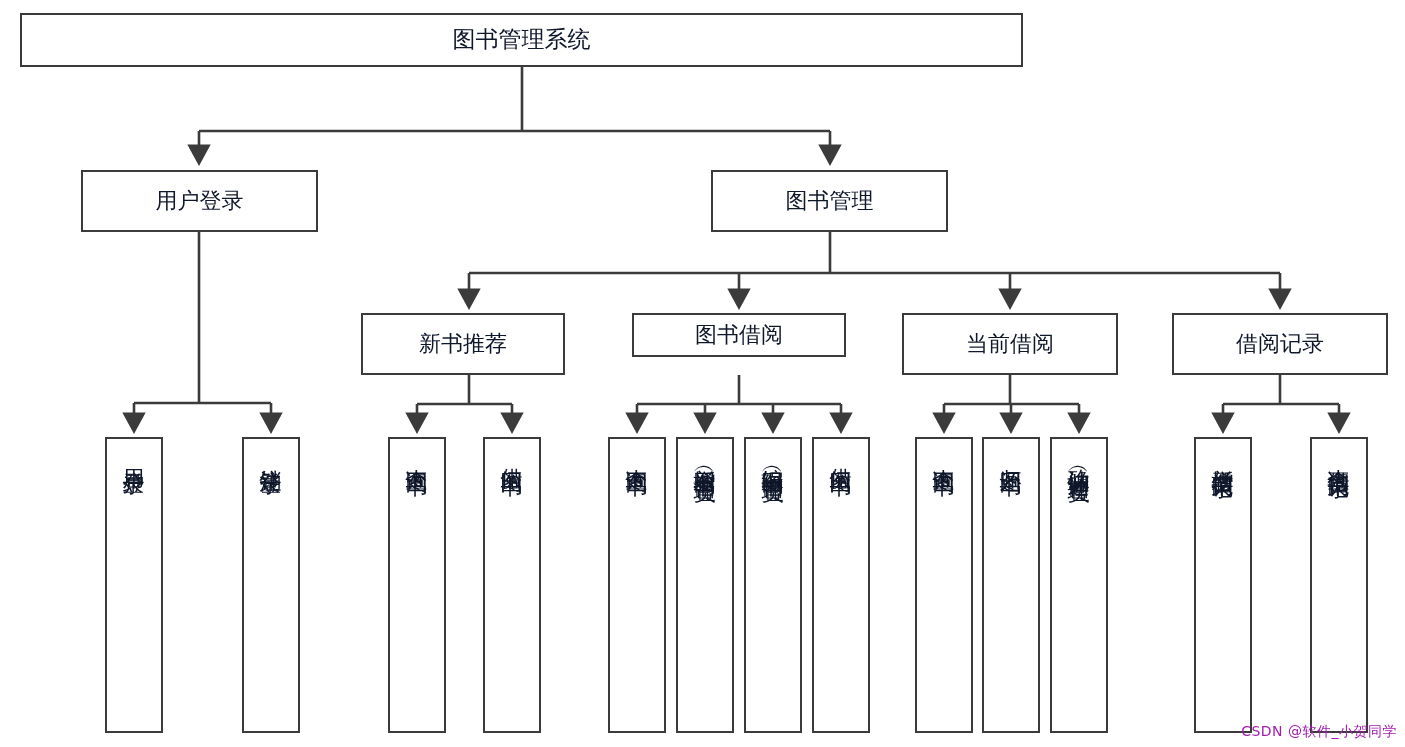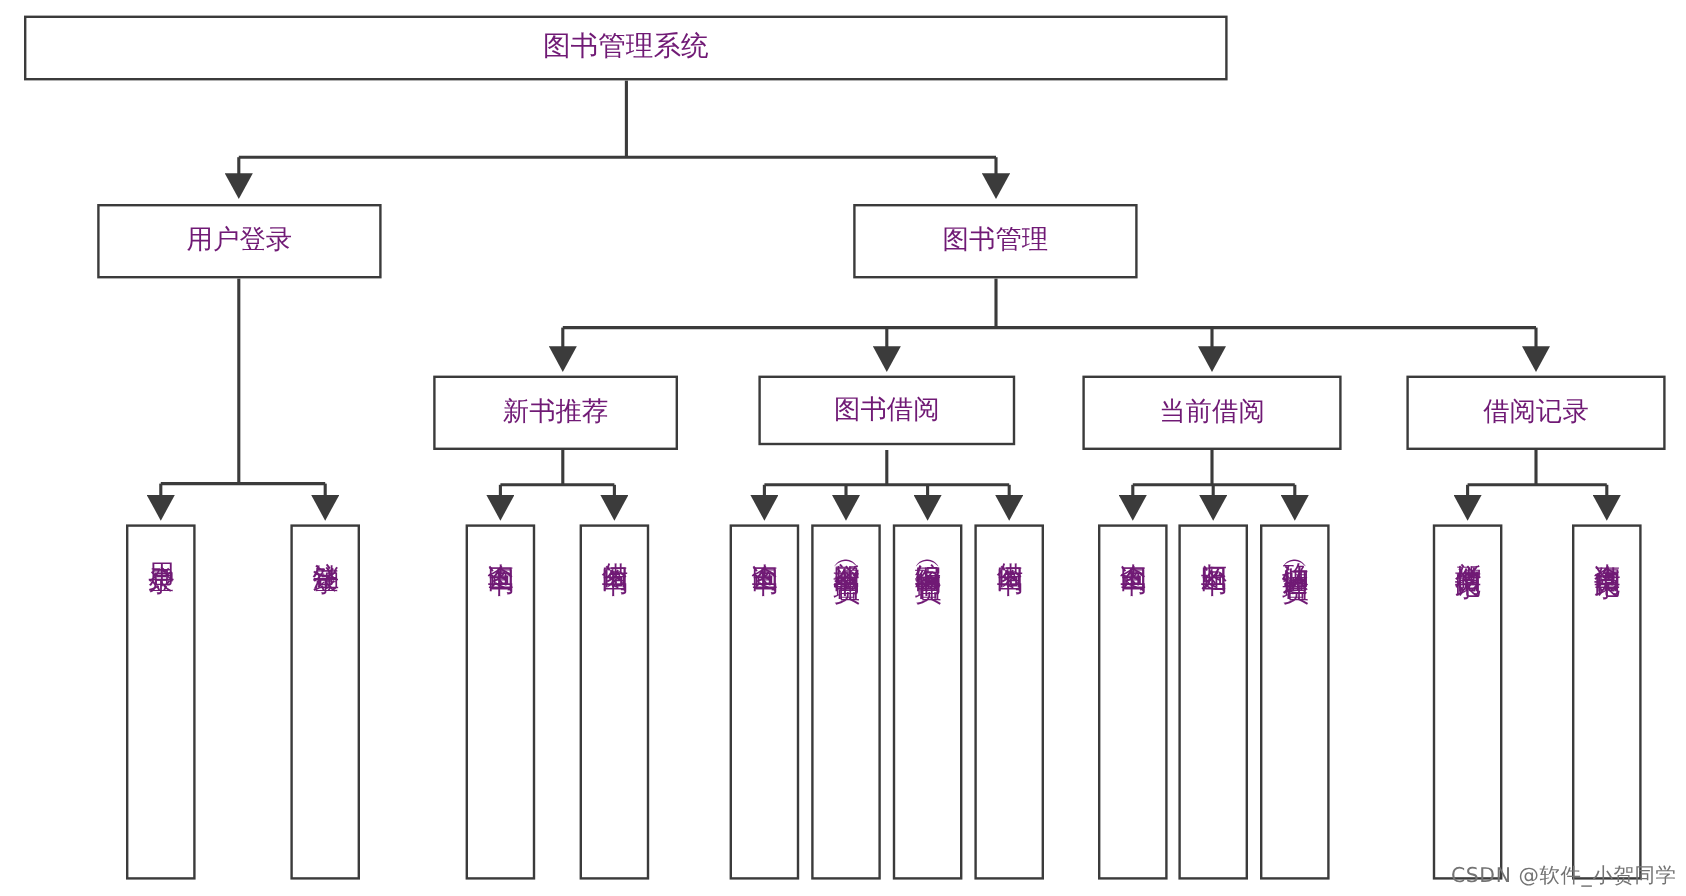--- a/index.html
+++ b/index.html
@@ -29,21 +29,21 @@
     position: absolute;
     box-sizing: border-box;
     background: #ffffff;
     border: 2px solid #3b3b3b;
     display: flex;
     align-items: center;
     justify-content: center;
     color: #3a3a3a;
   }
   .node .label {
-    color: #701a75;
+    color: #0f172a;
     line-height: 1.12;
     text-align: center;
     white-space: nowrap;
   }
   .node.horiz .label {
     font-size: 22px;
   }
   .node.vert {
     align-items: flex-start;
     padding-top: 12px;
@@ -55,22 +55,22 @@
     letter-spacing: 2px;
     line-height: 1.05;
   }
   .node.root .label {
     font-size: 23px;
   }
   #watermark {
     position: absolute;
     right: 8px;
     bottom: 6px;
-    font-size: 17px;
-    color: #737373;
+    font-size: 14px;
+    color: #a21caf;
     letter-spacing: 0.5px;
     white-space: nowrap;
   }
 </style>
 </head>
 <body>
 
 <div id="canvas">
 
   <svg id="wires" viewBox="0 0 1405 747">
@@ -133,21 +133,21 @@
   <div class="node horiz" style="left:81px; top:170px; width:237px; height:62px;">
     <span class="label">用户登录</span>
   </div>
   <div class="node horiz" style="left:711px; top:170px; width:237px; height:62px;align-items:center;">
     <span class="label">图书管理</span>
   </div>
 
   <div class="node horiz" style="left:361px; top:313px; width:204px; height:62px;">
     <span class="label">新书推荐</span>
   </div>
-  <div class="node horiz" style="left:632px; top:313px; width:214px; height:58px;">
+  <div class="node horiz" style="left:632px; top:313px; width:214px; height:44px;">
     <span class="label">图书借阅</span>
   </div>
   <div class="node horiz" style="left:902px; top:313px; width:216px; height:62px;">
     <span class="label">当前借阅</span>
   </div>
   <div class="node horiz" style="left:1172px; top:313px; width:216px; height:62px;">
     <span class="label">借阅记录</span>
   </div>
 
   <div class="node vert" style="left:105px; top:437px; width:58px; height:296px;">

